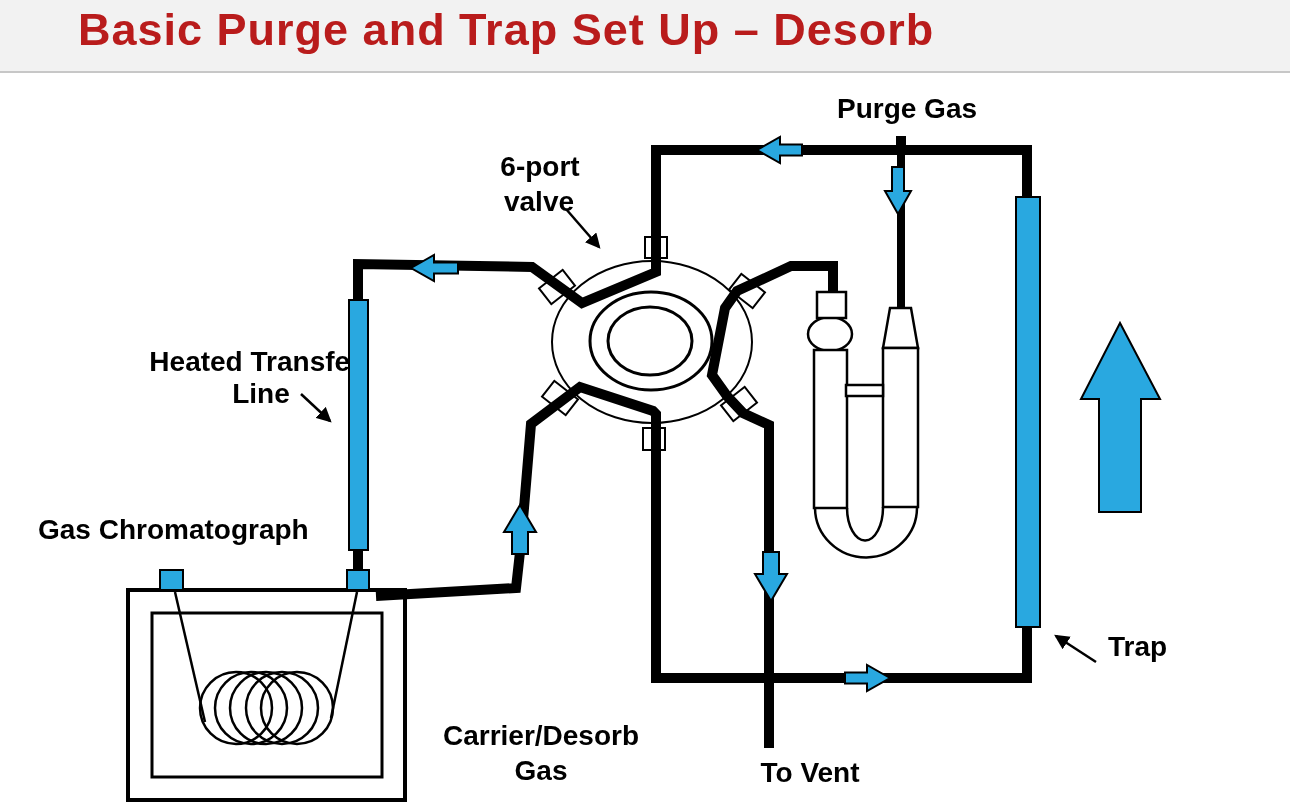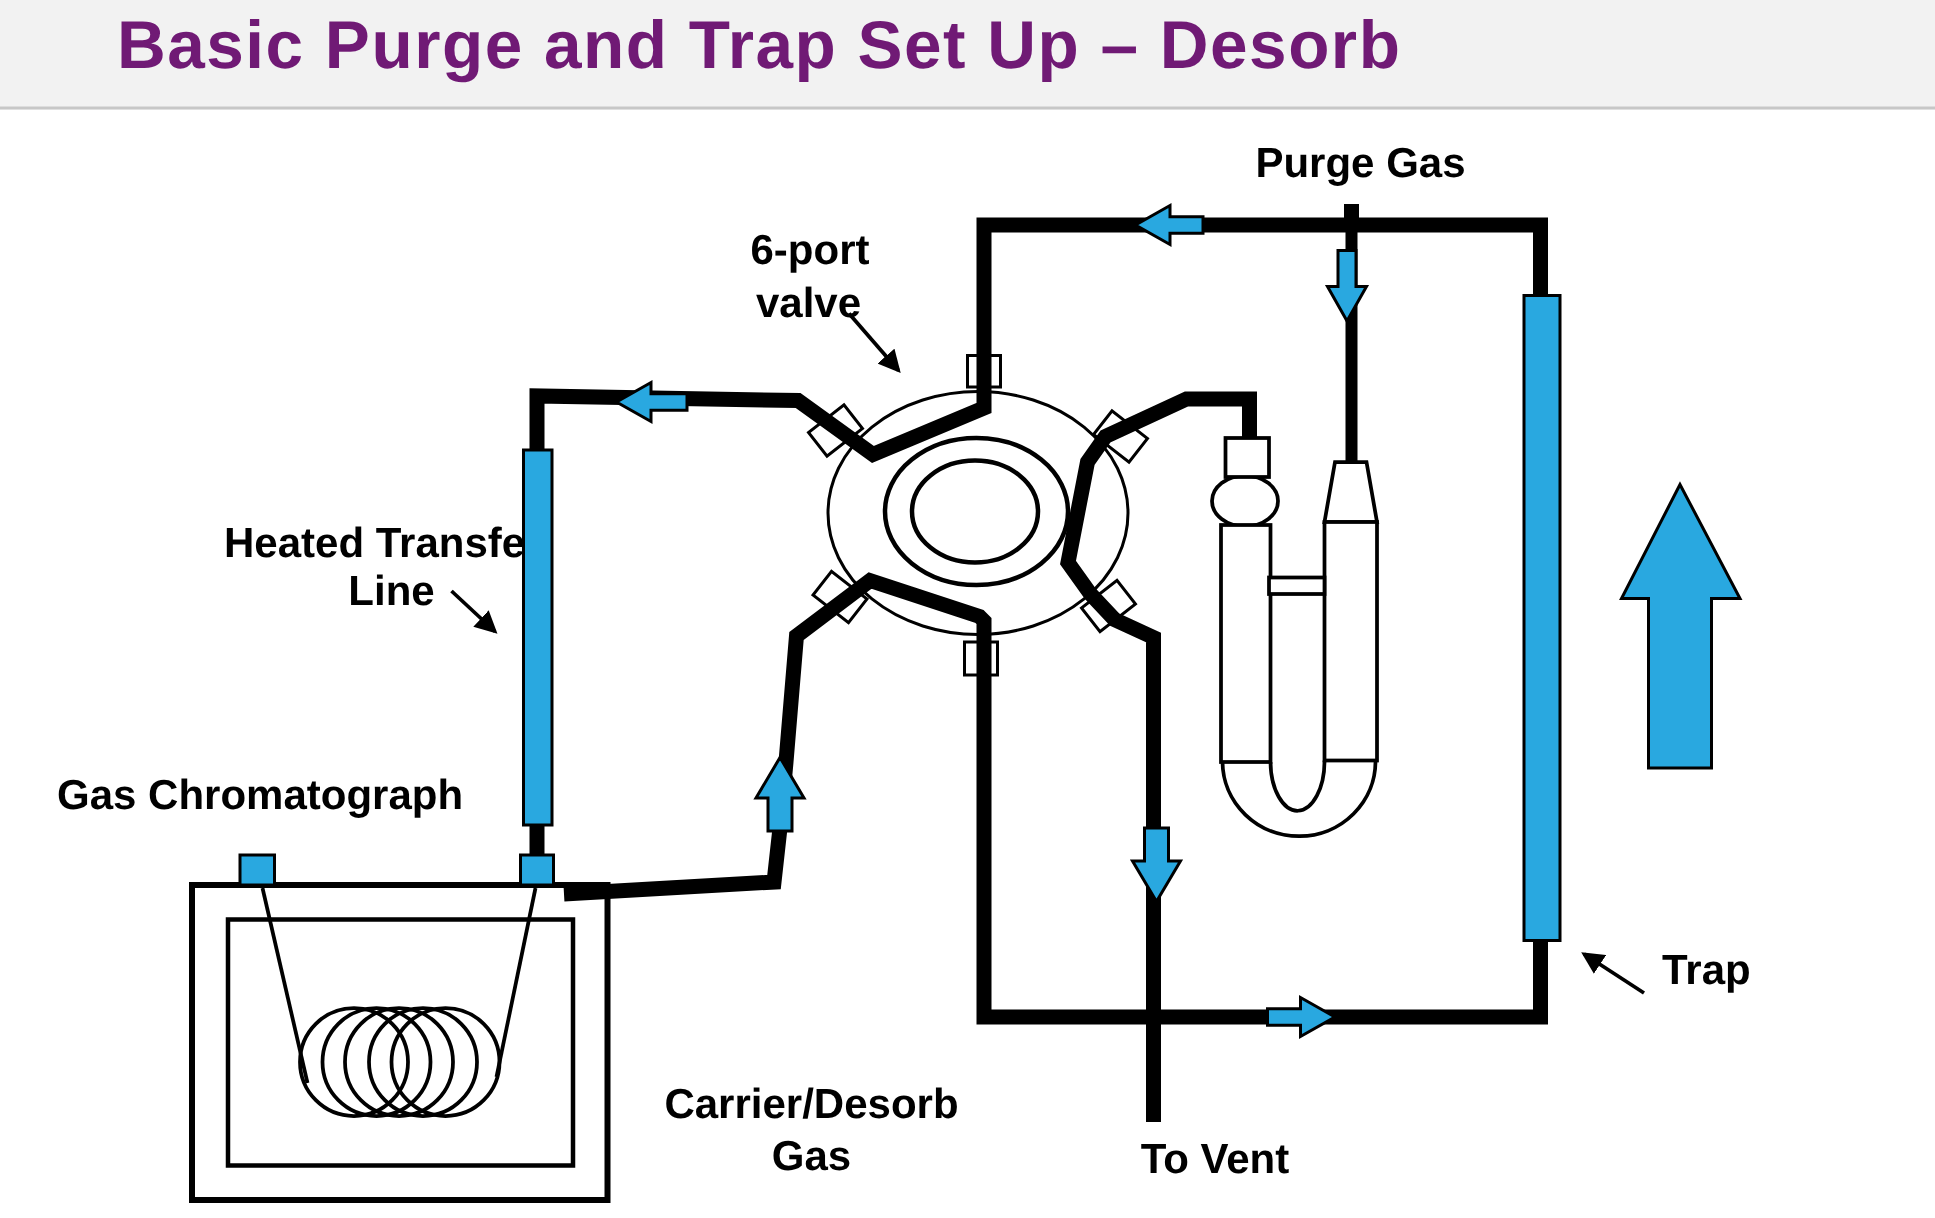--- a/index.html
+++ b/index.html
@@ -1,21 +1,21 @@
 <!DOCTYPE html>
 <html><head>
 <meta charset="utf-8">
 <style>
   html,body{margin:0;padding:0;background:#fff;}
   body{width:1290px;height:812px;position:relative;overflow:hidden;
        font-family:"Liberation Sans",sans-serif;}
   .header{position:absolute;left:0;top:0;width:1290px;height:71px;
           background:#F2F2F2;border-bottom:2px solid #C7C7C7;}
   .title{position:absolute;left:78px;top:4px;font-size:45px;font-weight:700;
-         letter-spacing:1px;color:#701a75;white-space:nowrap;}
+         letter-spacing:1px;color:#b91c1c;white-space:nowrap;}
   svg text{font-family:"Liberation Sans",sans-serif;font-weight:700;
            font-size:28px;fill:#000;}
   .diagram{position:absolute;left:0;top:0;}
 </style>
 </head>
 <body>
 
 <div class="header">
   <div class="title">Basic Purge and Trap Set Up – Desorb</div>
 </div>

